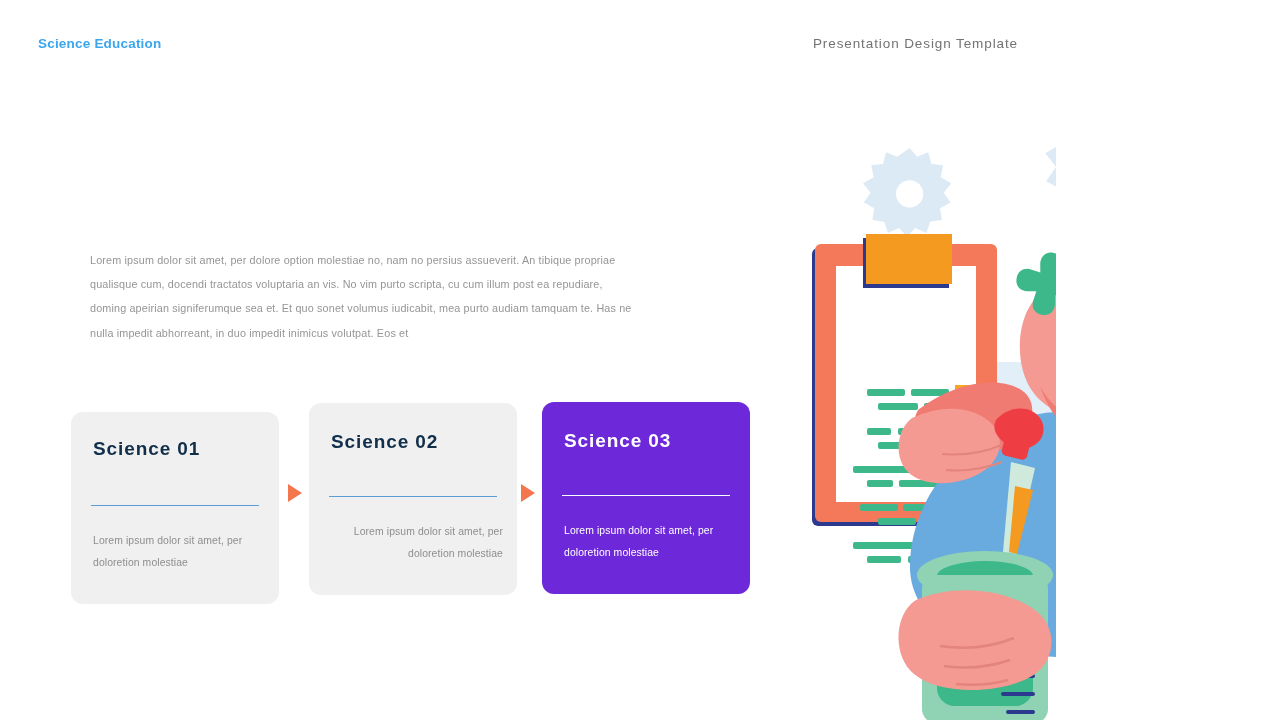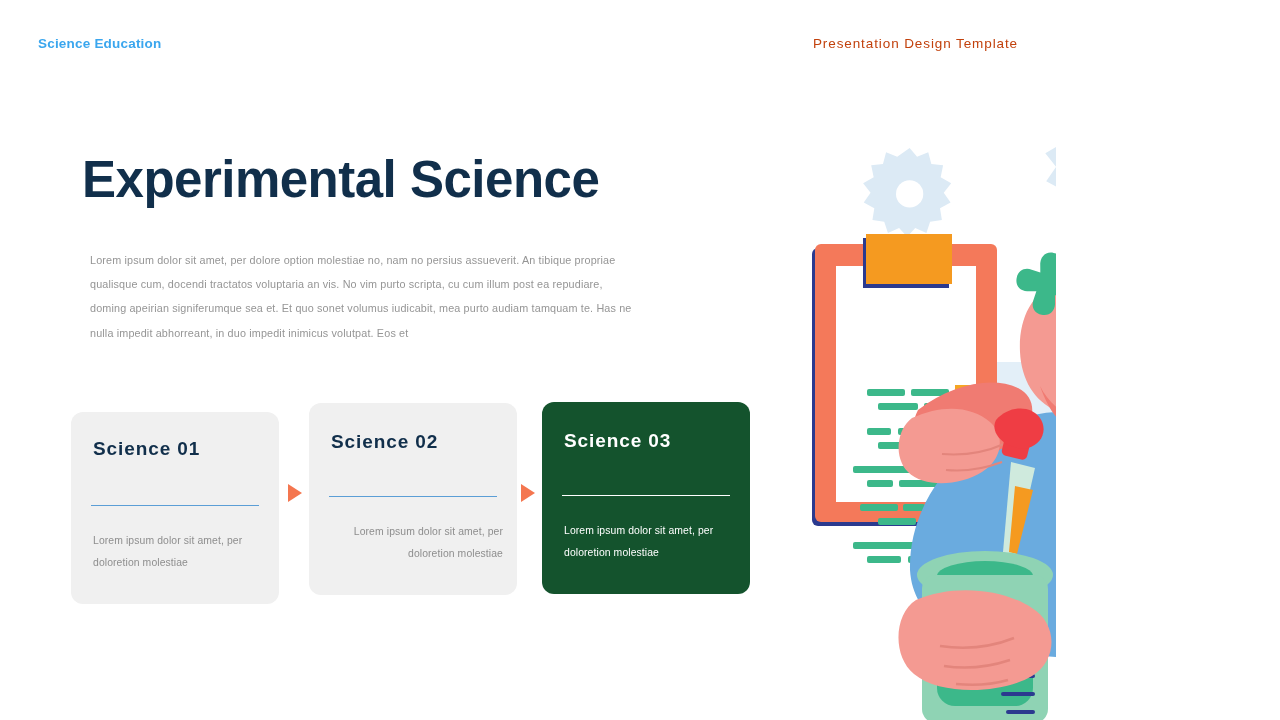--- a/index.html
+++ b/index.html
@@ -18,21 +18,21 @@
 
   
   .hdr-left {
     position: absolute; left: 38px; top: 36px;
     font-size: 13.5px; font-weight: bold; letter-spacing: .2px;
     color: #3aa6ee;
   }
   .hdr-right {
     position: absolute; right: 38px; top: 36px;
     font-size: 13.5px; letter-spacing: .9px;
-    color: #c2410c;
+    color: #737373;
   }
 
   
   .title {
     position: absolute; left: 82px; top: 150px;
     font-size: 51px; font-weight: bold; letter-spacing: -0.5px;
     color: #112f4b;
     white-space: nowrap;
   }
   .para {
@@ -45,21 +45,21 @@
   
   .cards { position: absolute; left: 0; top: 0; }
   .card {
     position: absolute;
     width: 208px; height: 192px;
     border-radius: 12px;
     background: #f0f0f0;
   }
   .card.c1 { left: 71px;  top: 412px; padding-left: 40px; }
   .card.c2 { left: 309px; top: 403px; text-align: right; }
-  .card.c3 { left: 542px; top: 402px; background: #14532d; }
+  .card.c3 { left: 542px; top: 402px; background: #6d28d9; }
 
   .card-title {
     position: absolute; left: 22px; top: 26px;
     font-size: 19px; font-weight: bold; letter-spacing: .9px;
     color: #112f4b;
   }
   .card.c2 .card-title { top: 28px; }
   .card.c3 .card-title { top: 28px; color: #ffffff; }
 
   .card-rule {
@@ -90,21 +90,20 @@
   .illus svg { display: block; }
 </style>
 </head>
 <body>
 
 <div class="slide">
 
   <div class="hdr-left">Science Education</div>
   <div class="hdr-right">Presentation Design Template</div>
 
-  <div class="title">Experimental Science</div>
   <div class="para">Lorem  ipsum dolor sit amet, per  dolore option molestiae no,  nam no persius assueverit. An tibique propriae qualisque cum, docendi tractatos voluptaria an vis. No vim purto scripta, cu cum illum post ea repudiare, doming apeirian signiferumque sea et.  Et quo sonet volumus iudicabit, mea purto audiam tamquam te.  Has ne  nulla impedit abhorreant, in duo impedit inimicus volutpat. Eos et</div>
 
   <div class="cards">
     <div class="card c1">
       <div class="card-title">Science  01</div>
       <div class="card-rule"></div>
       <div class="card-body">Lorem  ipsum dolor sit amet, per doloretion molestiae</div>
     </div>
 
     <div class="card c2">

